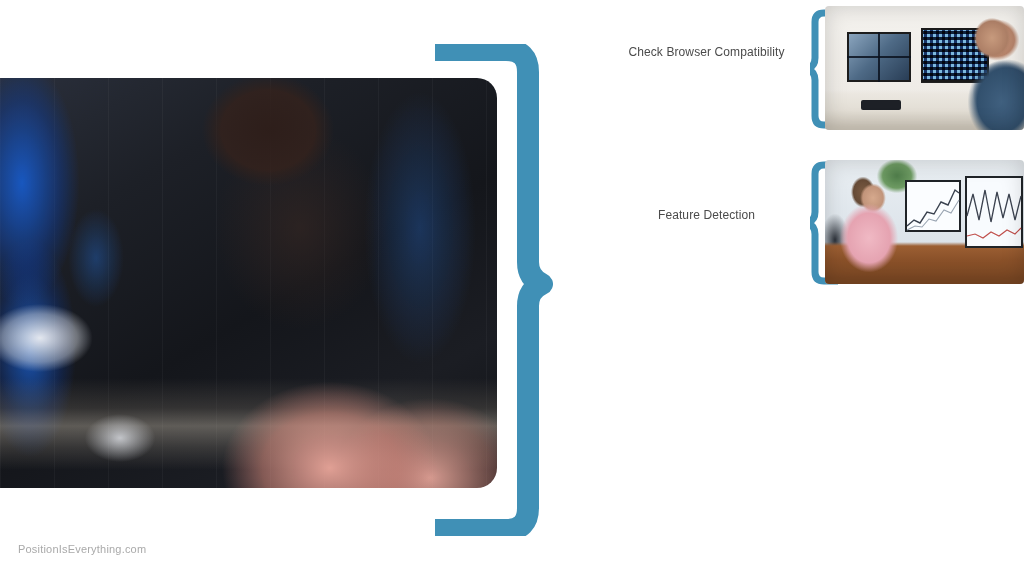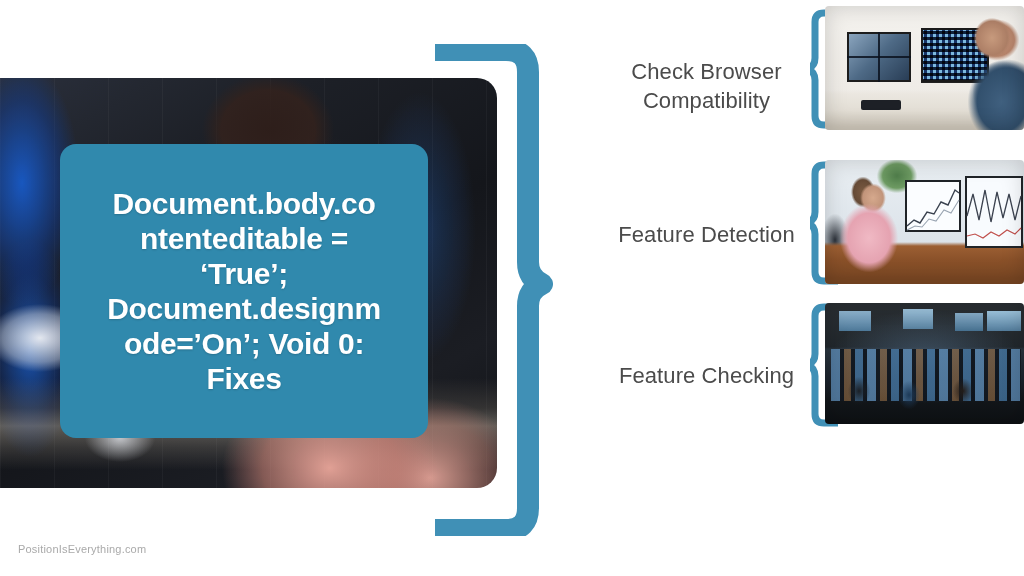--- a/index.html
+++ b/index.html
@@ -57,22 +57,22 @@
     text-shadow:0 1px 2px rgba(0,0,0,0.18);
   }
 
   
   #big-brace { position:absolute; left:432px; top:44px; width:125px; height:492px; }
 
   
   .row { position:absolute; left:598px; width:426px; }
   .row-label {
     position:absolute; right:215px; width:205px;
-    color:#4b4b4b; font-size:22px; line-height:1.33;
-    text-align:center; font-weight:normal; letter-spacing:0.1px;margin-top:12px;
+    color:#4b4b4b; font-size:12px; line-height:1.33;
+    text-align:center; font-weight:normal; letter-spacing:0.1px;
   }
   .row-brace { position:absolute; left:212px; width:32px; }
   .row-thumb {
     position:absolute; left:227px; width:199px; overflow:hidden;
     border-radius:4px;
   }
 
   
   .thumb-img { position:absolute; inset:0; }
 
@@ -220,28 +220,20 @@
 </style>
 </head>
 <body>
 
 <div id="stage">
 
   <div id="hero-clip">
     <div id="hero-photo"></div>
   </div>
 
-  <div id="headline-card">
-    <div id="headline-text">Document.body.co
-ntenteditable =
-‘True’;
-Document.designm
-ode=’On’; Void 0:
-Fixes</div>
-  </div>
 
   <div id="big-brace">
     <svg width="125" height="492" viewBox="0 0 125 492" aria-hidden="true">
       <path d="M14 6 H74 Q96 6 96 28 V218 Q96 234 110 240 Q96 246 96 262 V464 Q96 486 74 486 H14" fill="none" stroke="#4090b6" stroke-width="22" stroke-linecap="square" stroke-linejoin="round"></path>
     </svg>
   </div>
 
   <div class="row" style="top:0px; height:138px;">
     <div class="row-label" style="top:45px;">Check Browser
 Compatibility</div>
@@ -280,32 +272,17 @@
           <svg class="spark" viewBox="0 0 58 72" preserveAspectRatio="none" aria-hidden="true">
             <polyline points="2,40 8,18 14,44 20,14 26,46 32,16 38,42 44,18 50,44 56,20" fill="none" stroke="#3c4350" stroke-width="1.3"></polyline>
             <polyline points="2,60 10,58 18,62 26,56 34,60 42,54 50,58 56,52" fill="none" stroke="#c0504d" stroke-width="1.1"></polyline>
           </svg>
         </div>
       </div>
       <div class="thumb-shade"></div>
     </div>
   </div>
 
-  <div class="row" style="top:294px; height:140px;">
-    <div class="row-label" style="top:55px;">Feature Checking</div>
-    <div class="row-brace" style="top:8px; height:126px;">
-      <svg width="32" height="126" viewBox="0 0 32 126" aria-hidden="true">
-        <path d="M28 5 H14 Q5 5 5 14 V52 Q5 60 -2 63 Q5 66 5 74 V112 Q5 121 14 121 H28" fill="none" stroke="#4090b6" stroke-width="7" stroke-linejoin="round"></path>
-      </svg>
-    </div>
-    <div class="row-thumb" style="top:9px; height:121px;">
-      <div class="thumb-img t3">
-        <div class="t3-screens"></div>
-        <div class="t3-ops"></div>
-      </div>
-      <div class="thumb-shade"></div>
-    </div>
-  </div>
 
 
   <div id="watermark">PositionIsEverything.com</div>
 
 </div>
 
 </body></html>

